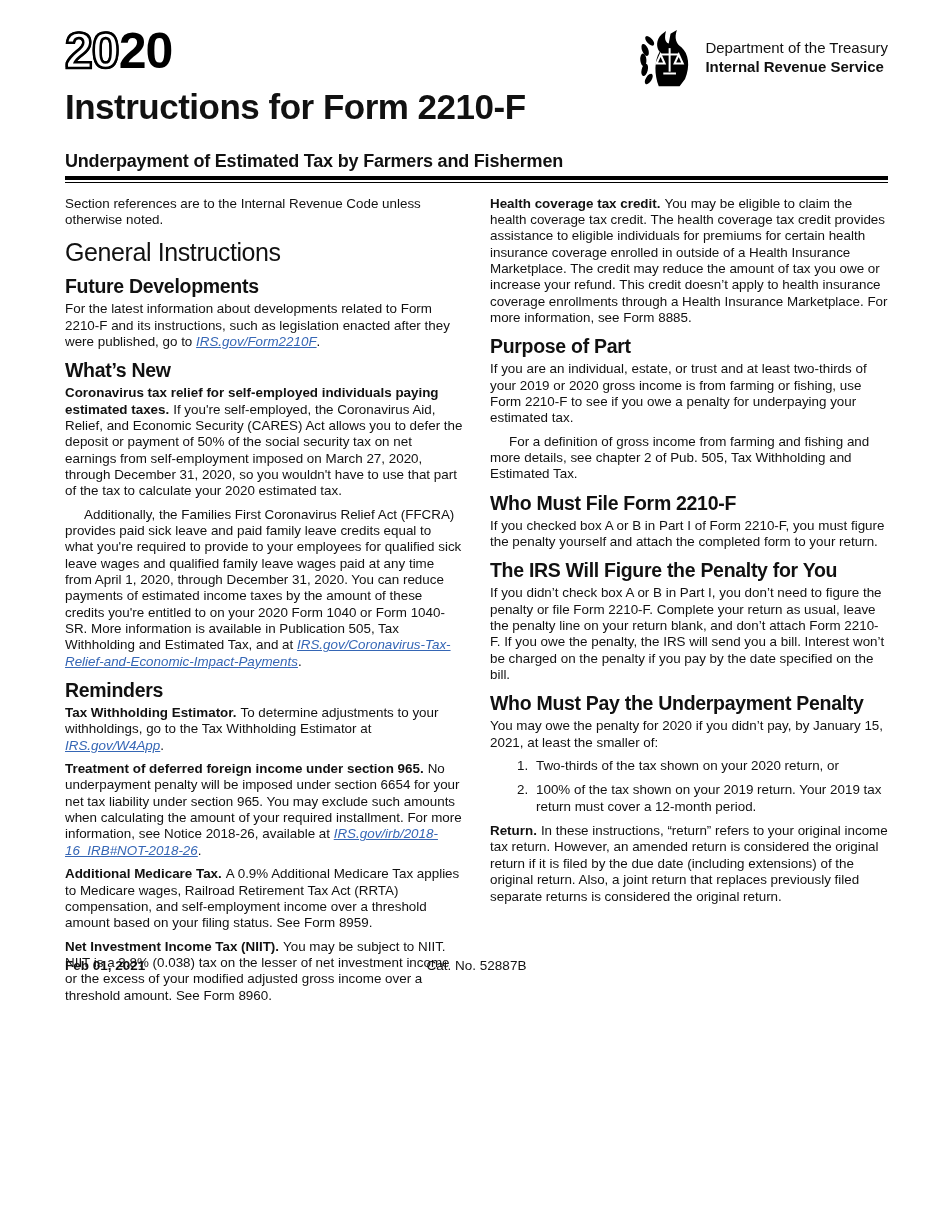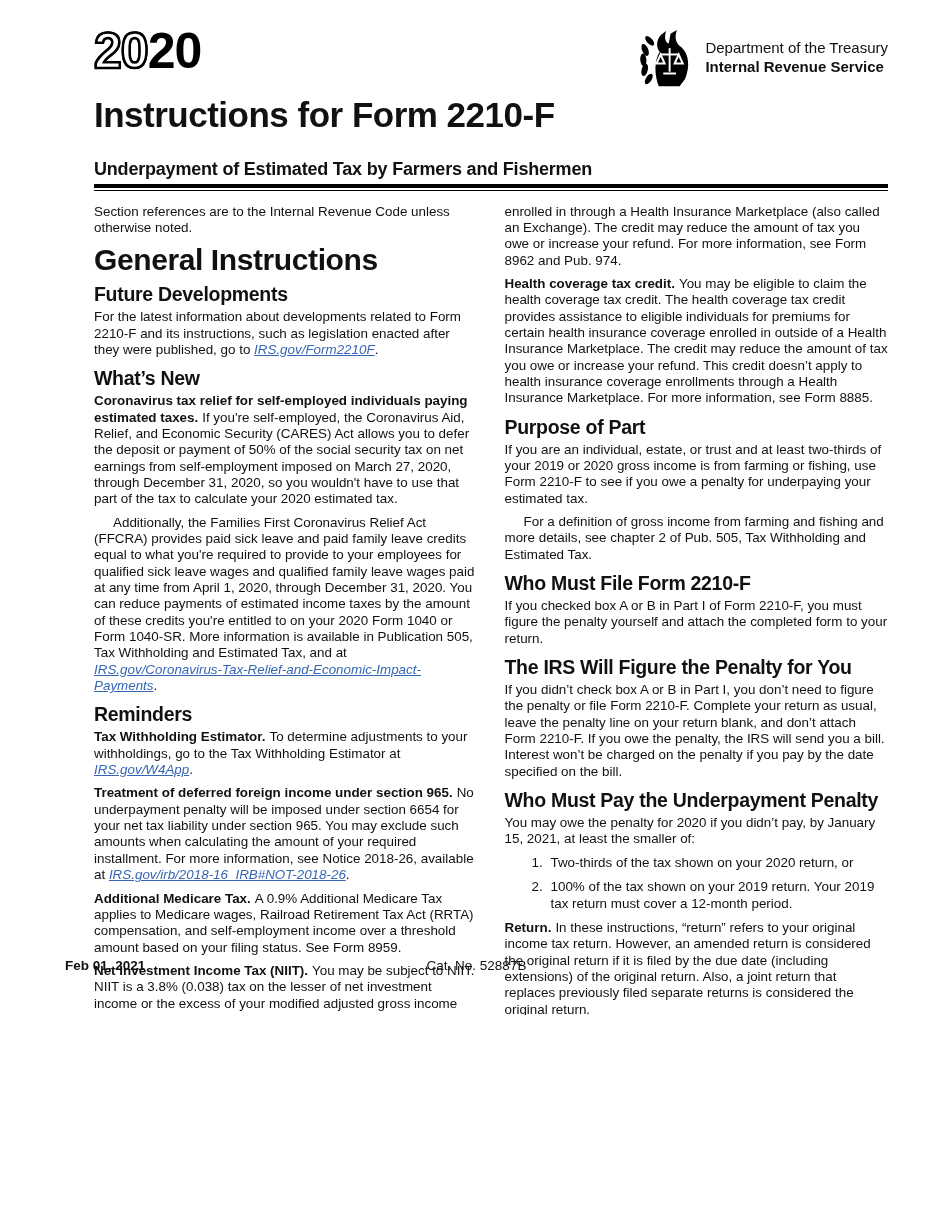--- a/index.html
+++ b/index.html
@@ -1,46 +1,46 @@
 <!DOCTYPE html>
 <html style="--link: #3566b5;"><head>
 <meta charset="utf-8">
 <style>
   * { margin:0; padding:0; box-sizing:border-box; }
   html,body { background:#fff; }
   body { font-family:"Liberation Sans", sans-serif; color:#111; }
   .page {
     position:relative; width:950px; height:1015px; background:#fff;
-    padding:26px 62px 0 94px; overflow:hidden;
+    padding:26px 62px 0 65px; overflow:hidden;
   }
   
   .masthead { display:flex; justify-content:space-between; align-items:flex-start; }
   .year { font-size:50px; font-weight:bold; line-height:50px; letter-spacing:-1px; }
   .year-outline {
     color:#fff;
     -webkit-text-stroke:2.5px #000;
     text-shadow:-1px -1px 0 #000, 1px -1px 0 #000, -1px 1px 0 #000, 1px 1px 0 #000;
   }
   .year-solid { color:#000; }
   .agency { display:flex; align-items:flex-start; gap:10px; margin-top:4px; margin-right:0; }
   .agency svg { display:block; }
   .agency-text { font-size:15px; line-height:19px; padding-top:8px; }
   .agency-line2 { font-weight:bold; }
-  .doc-title { font-size:35px; font-weight:bold; letter-spacing:-0.5px; margin-top:8px; line-height:38px; }
+  .doc-title { font-size:35px; font-weight:bold; letter-spacing:-0.5px; line-height:38px; }
   .subtitle-wrap { margin-top:25px; }
   .doc-subtitle { font-size:18px; font-weight:bold; letter-spacing:-0.2px; line-height:21px; }
   .rule-thick { height:3.5px; background:#000; margin-top:4px; }
   .rule-thin  { height:1px;  background:#000; margin-top:2px; }
 
   
   .columns { display:flex; gap:27px; margin-top:13px; }
   .col { width:398px; font-size:13.4px; line-height:1.22; }
   .col p { margin-bottom:7px; }
   .col p.indent { text-indent:19px; }
-  .h1 { font-size:30px; font-weight:bold; letter-spacing:-0.4px; line-height:28px; margin:10px 0 5px; }
+  .h1 { font-size:25px; font-weight:normal; letter-spacing:-0.4px; line-height:28px; margin:10px 0 5px; }
   .h2 { font-size:19.5px; font-weight:bold; letter-spacing:-0.3px; line-height:22px; margin:9px 0 4px; }
   .lead { font-weight:bold; margin-right:4px; }
   a.inline-link { color:var(--link,#3566b5); font-style:italic; text-decoration:underline; }
   .col ol { margin:4px 0 8px 0; padding-left:42px; }
   .col ol li { margin-bottom:8px; padding-left:4px; }
 
   
   .footer { position:absolute; left:65px; right:62px; bottom:42px; font-size:13.5px; }
   .footer-date { font-weight:bold; }
   .footer-cat { position:absolute; left:0; right:0; text-align:center; }
@@ -96,21 +96,20 @@
         <div class="h2">What’s New</div>
         <p><span class="lead">Coronavirus tax relief for self-employed individuals paying estimated taxes.</span><span>If you're self-employed, the Coronavirus Aid, Relief, and Economic Security (CARES) Act allows you to defer the deposit or payment of 50% of the social security tax on net earnings from self-employment imposed on March 27, 2020, through December 31, 2020, so you wouldn't have to use that part of the tax to calculate your 2020 estimated tax.</span></p>
         <p class="indent"><span>Additionally, the Families First Coronavirus Relief Act (FFCRA) provides paid sick leave and paid family leave credits equal to what you're required to provide to your employees for qualified sick leave wages and qualified family leave wages paid at any time from April 1, 2020, through December 31, 2020. You can reduce payments of estimated income taxes by the amount of these credits you're entitled to on your 2020 Form 1040 or Form 1040-SR. More information is available in Publication 505, Tax Withholding and Estimated Tax, and at </span><a href="#" class="inline-link">IRS.gov/Coronavirus-Tax-Relief-and-Economic-Impact-Payments</a><span>.</span></p>
         <div class="h2">Reminders</div>
         <p><span class="lead">Tax Withholding Estimator.</span><span>To determine adjustments to your withholdings, go to the Tax Withholding Estimator at </span><a href="#" class="inline-link">IRS.gov/W4App</a><span>.</span></p>
         <p><span class="lead">Treatment of deferred foreign income under section 965.</span><span>No underpayment penalty will be imposed under section 6654 for your net tax liability under section 965. You may exclude such amounts when calculating the amount of your required installment. For more information, see Notice 2018-26, available at </span><a href="#" class="inline-link">IRS.gov/irb/2018-16_IRB#NOT-2018-26</a><span>.</span></p>
         <p><span class="lead">Additional Medicare Tax.</span><span>A 0.9% Additional Medicare Tax applies to Medicare wages, Railroad Retirement Tax Act (RRTA) compensation, and self-employment income over a threshold amount based on your filing status. See Form 8959.</span></p>
         <p><span class="lead">Net Investment Income Tax (NIIT).</span><span>You may be subject to NIIT. NIIT is a 3.8% (0.038) tax on the lesser of net investment income or the excess of your modified adjusted gross income over a threshold amount. See Form 8960.</span></p>
       </div>
     <div class="col" id="col-right">
-        <p><span>enrolled in through a Health Insurance Marketplace (also called an Exchange). The credit may reduce the amount of tax you owe or increase your refund. For more information, see Form 8962 and Pub. 974.</span></p>
         <p><span class="lead">Health coverage tax credit.</span><span>You may be eligible to claim the health coverage tax credit. The health coverage tax credit provides assistance to eligible individuals for premiums for certain health insurance coverage enrolled in outside of a Health Insurance Marketplace. The credit may reduce the amount of tax you owe or increase your refund. This credit doesn’t apply to health insurance coverage enrollments through a Health Insurance Marketplace. For more information, see Form 8885.</span></p>
         <div class="h2">Purpose of Part</div>
         <p><span>If you are an individual, estate, or trust and at least two-thirds of your 2019 or 2020 gross income is from farming or fishing, use Form 2210-F to see if you owe a penalty for underpaying your estimated tax.</span></p>
         <p class="indent"><span>For a definition of gross income from farming and fishing and more details, see chapter 2 of Pub. 505, Tax Withholding and Estimated Tax.</span></p>
         <div class="h2">Who Must File Form 2210-F</div>
         <p><span>If you checked box A or B in Part I of Form 2210-F, you must figure the penalty yourself and attach the completed form to your return.</span></p>
         <div class="h2">The IRS Will Figure the Penalty for You</div>
         <p><span>If you didn’t check box A or B in Part I, you don’t need to figure the penalty or file Form 2210-F. Complete your return as usual, leave the penalty line on your return blank, and don’t attach Form 2210-F. If you owe the penalty, the IRS will send you a bill. Interest won’t be charged on the penalty if you pay by the date specified on the bill.</span></p>
         <div class="h2">Who Must Pay the Underpayment Penalty</div>
         <p><span>You may owe the penalty for 2020 if you didn’t pay, by January 15, 2021, at least the smaller of:</span></p>

